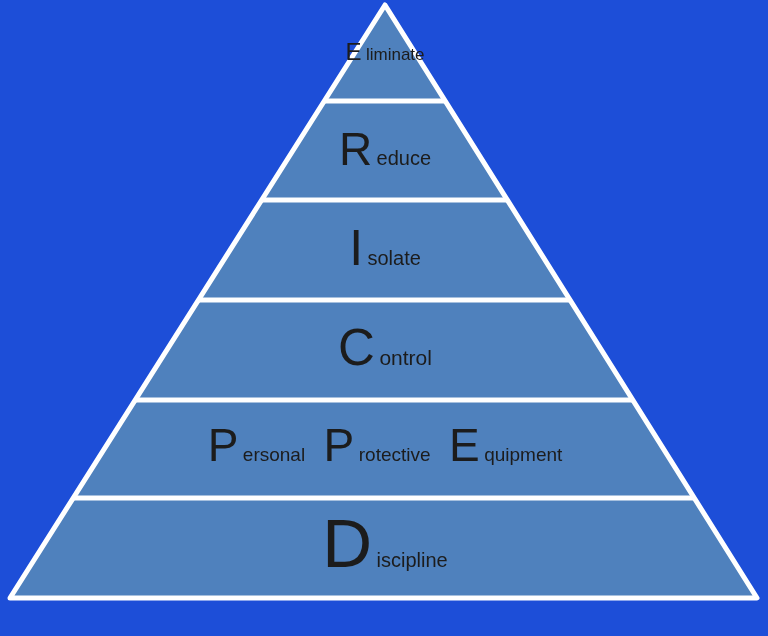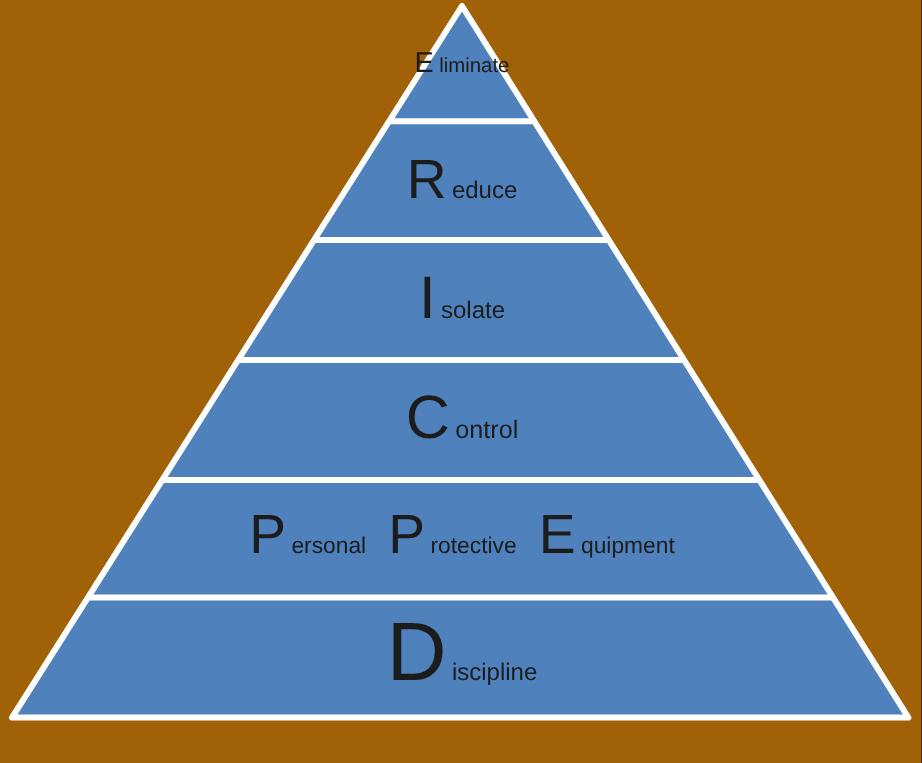--- a/index.html
+++ b/index.html
@@ -4,21 +4,21 @@
 <style>
   html, body {
     margin: 0;
     padding: 0;
     background: #000000;
   }
   .canvas {
     position: relative;
     width: 768px;
     height: 636px;
-    background: #a16207;
+    background: #1d4ed8;
     overflow: hidden;
   }
   svg text {
     font-family: "Liberation Sans", sans-serif;
     font-weight: 400;
   }
   .big-letter  { font-weight: 400; }
   .small-rest  { font-weight: 400; }
 </style>
 </head>

